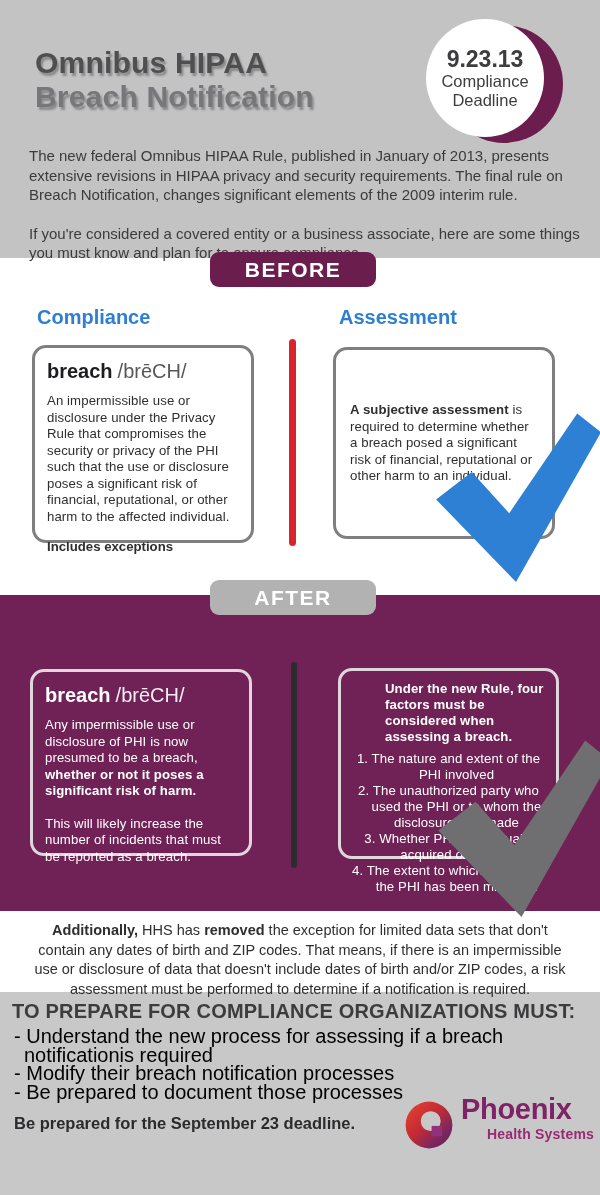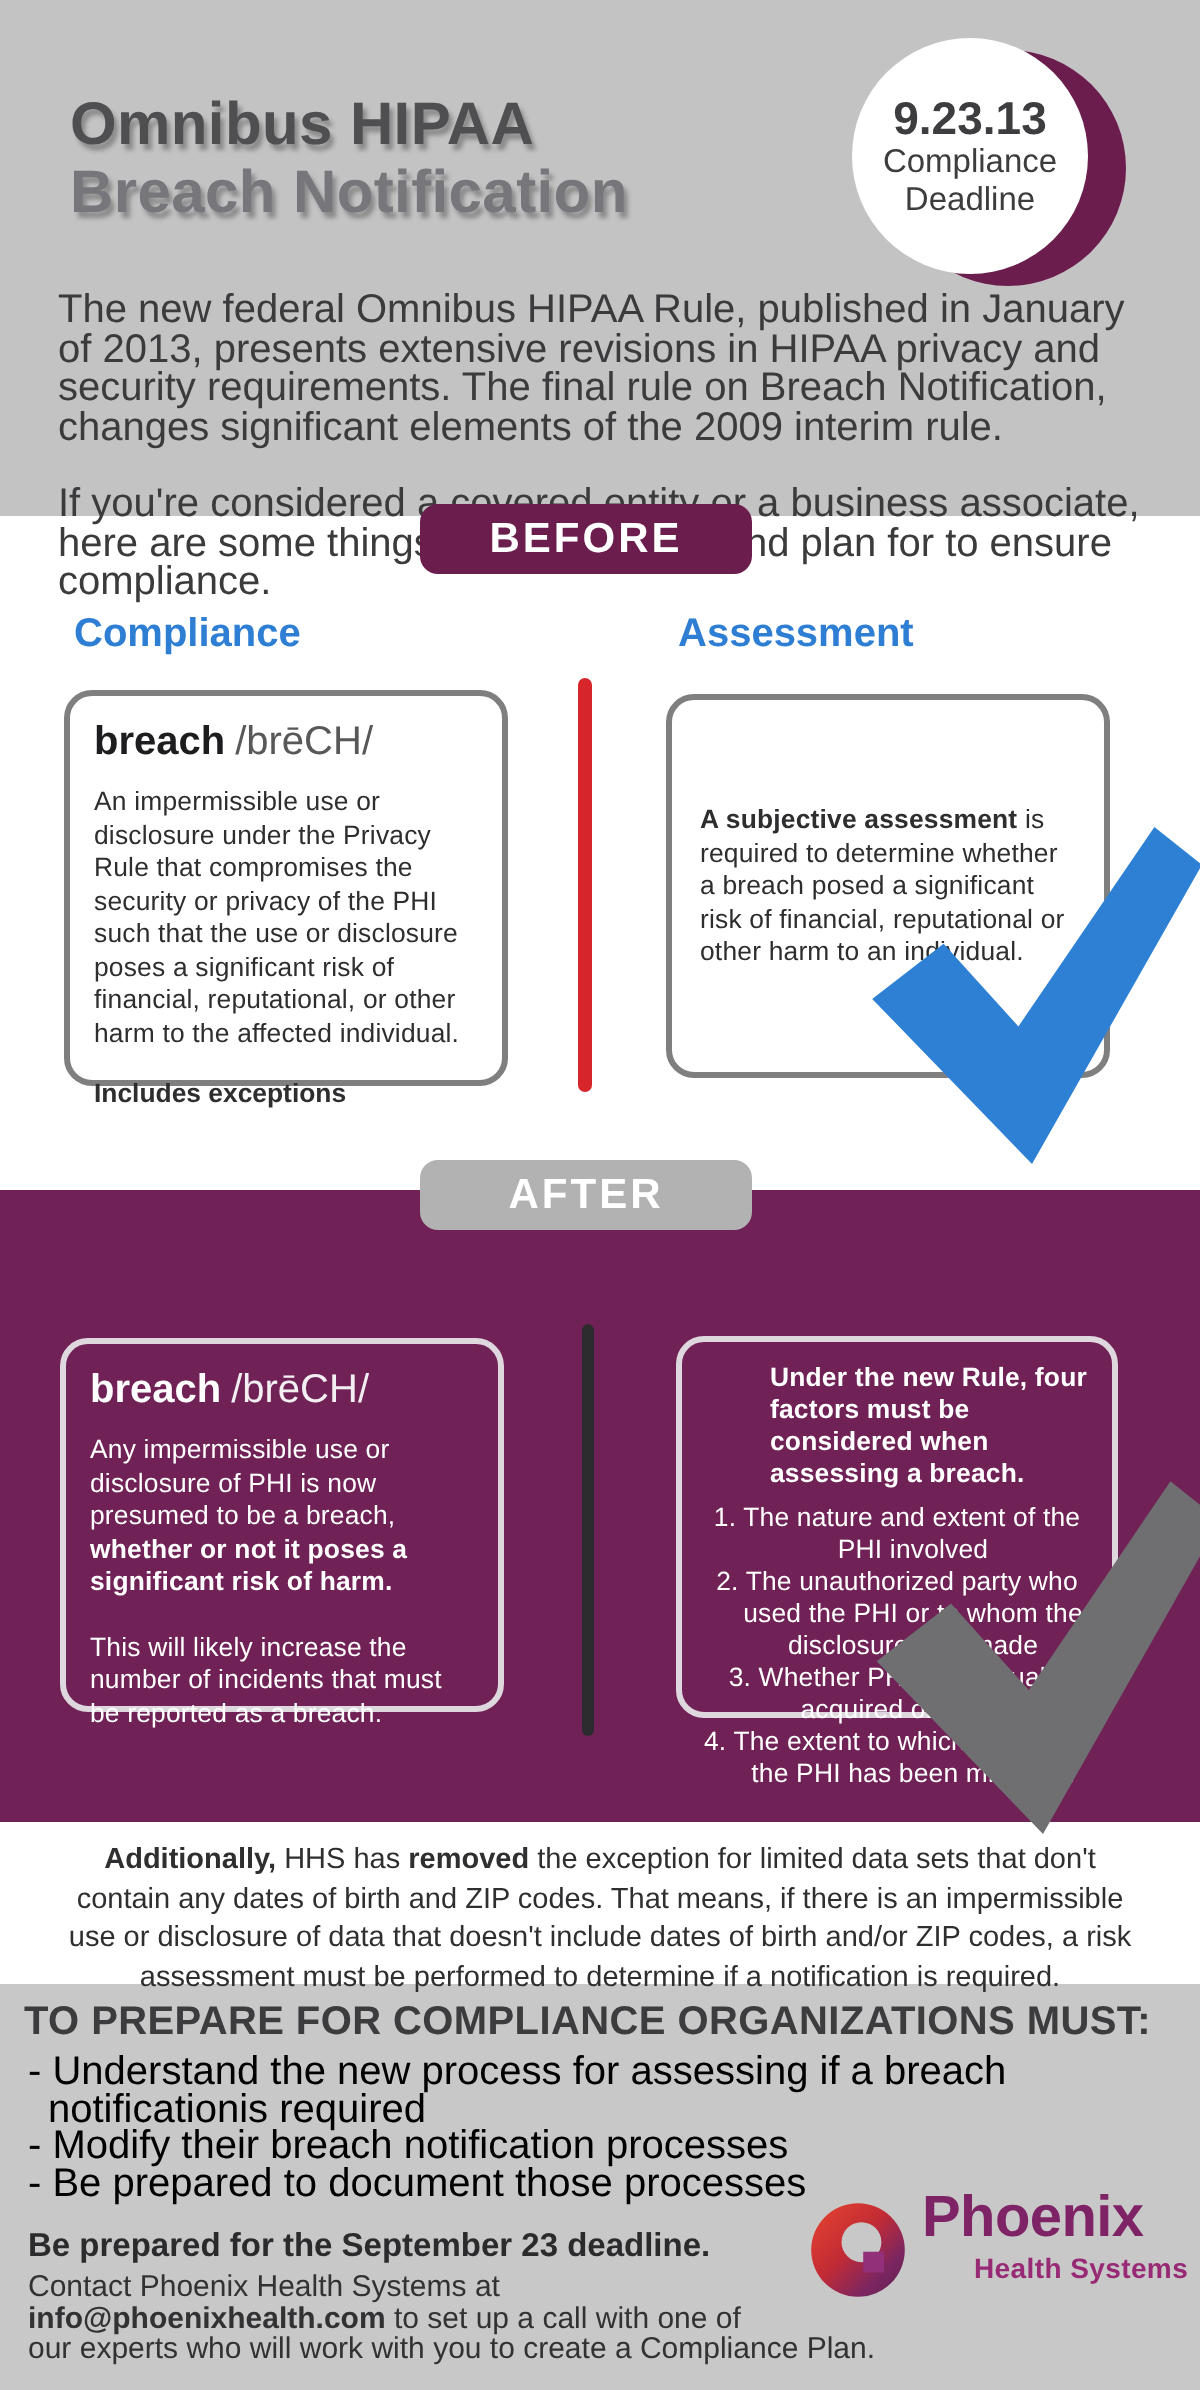--- a/index.html
+++ b/index.html
@@ -14,21 +14,21 @@
   .header-band{left:0;top:0;width:600px;height:258px;background:#c4c3c3;}
   .main-title{left:35px;top:46px;font-size:30px;font-weight:bold;line-height:34px;
     text-shadow:2px 3px 2px rgba(70,70,70,0.45); letter-spacing:0.2px;}
   .title-l1{color:#4f4f52;}
   .title-l2{color:#77767a;}
   .circle-back{left:445px;top:25px;width:118px;height:118px;border-radius:50%;background:#6b1d4d;}
   .circle-front{left:426px;top:19px;width:118px;height:118px;border-radius:50%;background:#ffffff;
     display:flex;flex-direction:column;align-items:center;justify-content:center;color:#3d3d3f;}
   .circle-date{font-size:23px;font-weight:bold;line-height:26px;}
   .circle-label{font-size:16.5px;line-height:19px;}
-  .intro{left:29px;top:146px;width:552px;font-size:20px;line-height:19.5px;color:#3b3b3d;}
+  .intro{left:29px;top:146px;width:552px;font-size:15px;line-height:19.5px;color:#3b3b3d;}
   .intro p{margin:0 0 19px 0;}
 
   
   .section-badge{width:166px;height:35px;border-radius:9px;color:#ffffff;font-size:21px;
     font-weight:bold;letter-spacing:1.5px;display:flex;align-items:center;justify-content:center;z-index:5;}
   .badge-before{left:210px;top:252px;background:#6b1d4d;}
   .badge-after{left:210px;top:580px;background:#b3b2b2;}
 
   
   .col-heading{font-size:20px;font-weight:bold;color:#2e7ed4;}
@@ -164,27 +164,20 @@
   <div class="abs prepare-heading">TO PREPARE FOR COMPLIANCE ORGANIZATIONS MUST:</div>
 
   <div class="abs prepare-list">
       <div>- Understand the new process for assessing if a breach notificationis required</div>
       <div>- Modify their breach notification processes</div>
       <div>- Be prepared to document those processes</div>
     </div>
 
   <div class="abs deadline-note">Be prepared for the September 23 deadline.</div>
 
-  <div class="abs contact">
-    <div>Contact Phoenix Health Systems at</div>
-    <div>
-      <span class="bold">info@phoenixhealth.com</span><span> to set up a call with one of</span>
-    </div>
-    <div>our experts who will work with you to create a Compliance Plan.</div>
-  </div>
 
   <svg class="abs logo-icon" viewBox="0 0 60 60">
     <defs>
       <linearGradient id="phxg" x1="0" y1="0" x2="1" y2="1">
         <stop offset="0" stop-color="#e8452f"></stop>
         <stop offset="0.45" stop-color="#c22b35"></stop>
         <stop offset="0.75" stop-color="#7c2660"></stop>
         <stop offset="1" stop-color="#5f2150"></stop>
       </linearGradient>
     </defs>

